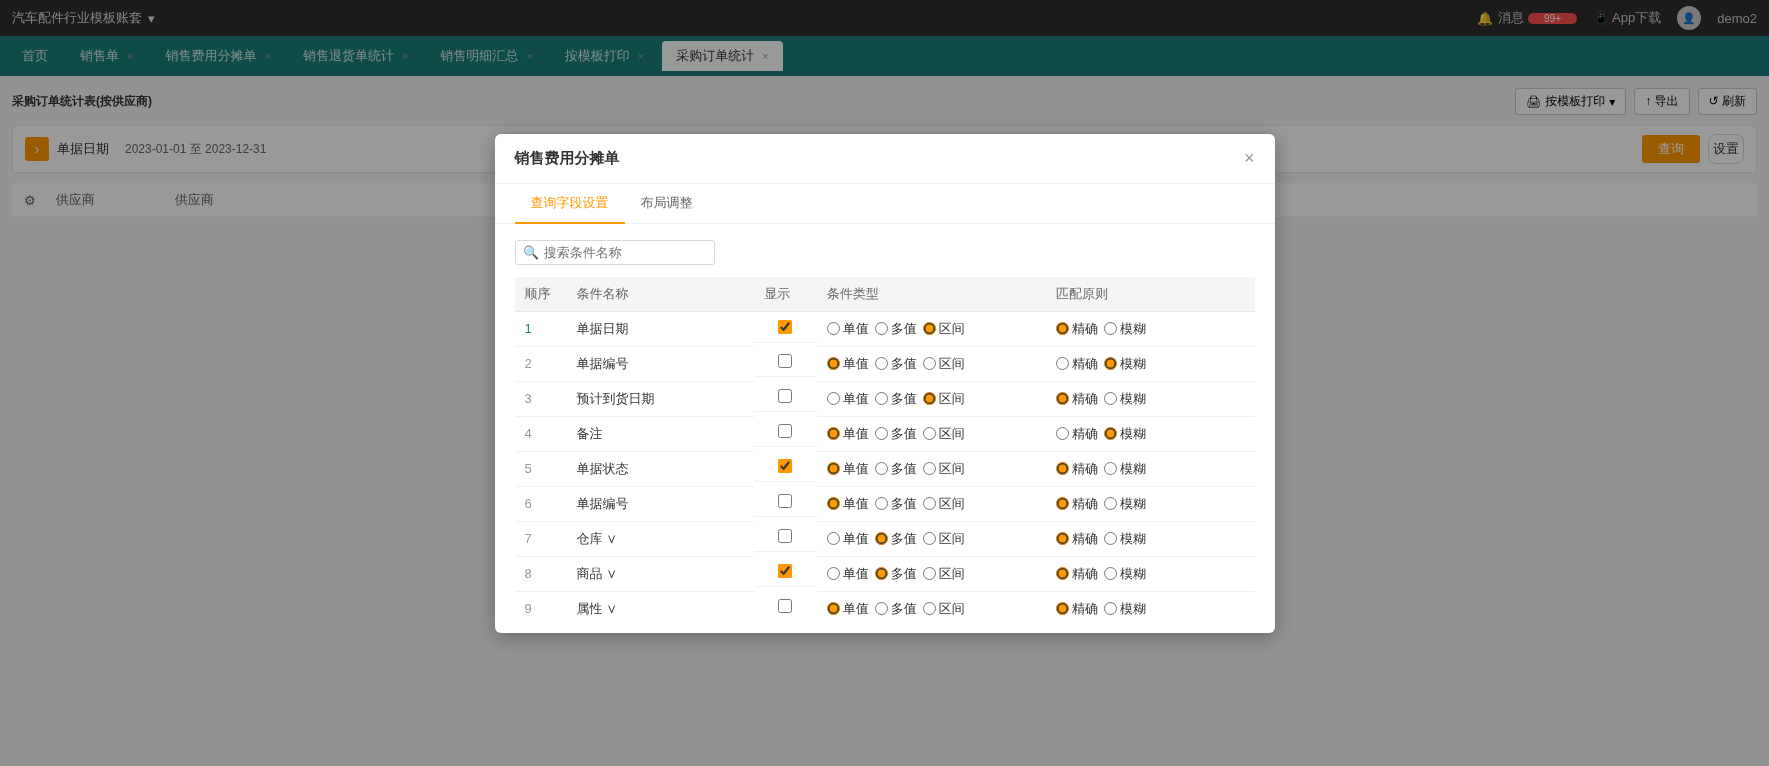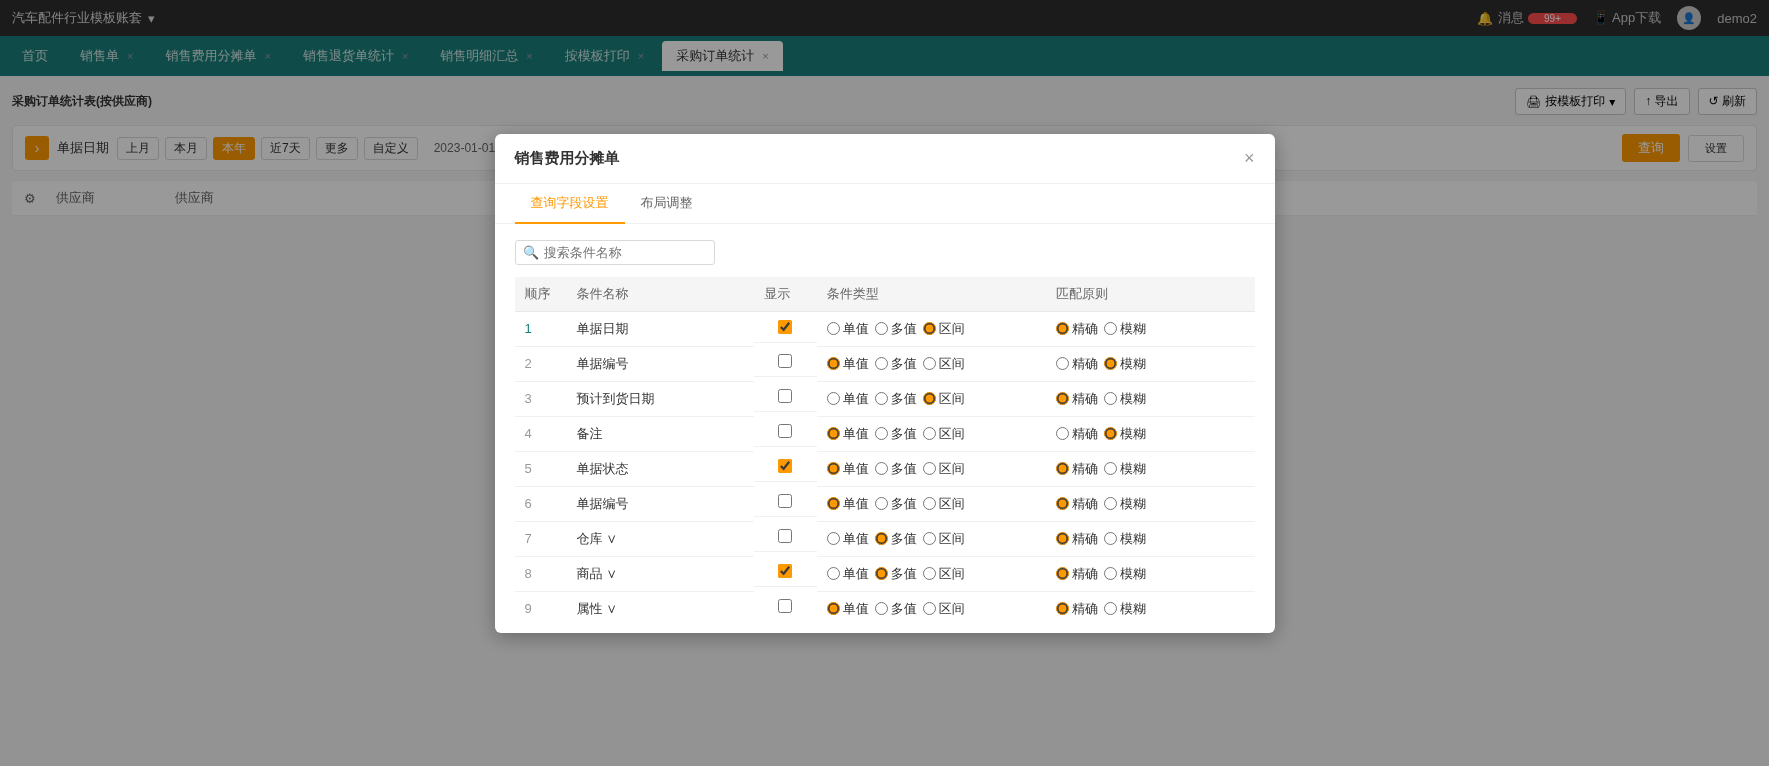--- a/index.html
+++ b/index.html
@@ -285,32 +285,24 @@
       <button class="btn-refresh">
         <span>↺</span>
         <span>刷新</span>
       </button>
     </div>
   </div>
 
   <div class="filter-bar">
     <button class="filter-toggle">›</button>
     <span class="filter-label">单据日期</span>
-    <div class="date-shortcuts">
-      <button class="date-btn">上月</button>
-      <button class="date-btn">本月</button>
-      <button class="date-btn active">本年</button>
-      <button class="date-btn">近7天</button>
-      <button class="date-btn">更多</button>
-      <button class="date-btn">自定义</button>
-    </div>
     <span class="date-range-text">2023-01-01 至 2023-12-31</span>
     <div style="flex:1;"></div>
     <button style="background:#f90;color:white;border:none;padding:5px 16px;border-radius:3px;cursor:pointer;font-size:13px;">查询</button>
-    <button style="background:white;border:1px solid #d9d9d9;padding:5px 16px;border-radius:3px;cursor:pointer;font-size:11px;color:#333;">设置</button>
+    <button style="background:white;border:1px solid #d9d9d9;padding:5px 4px;border-radius:8px;cursor:pointer;font-size:13px;color:#333;">设置</button>
   </div>
 
   <div class="table-container">
     <div class="table-header">
       <span class="settings-icon">⚙</span>
       <span style="margin-left:20px;color:#666;">供应商</span>
       <span style="margin-left:80px;color:#666;">供应商</span>
     </div>
   </div>
 

